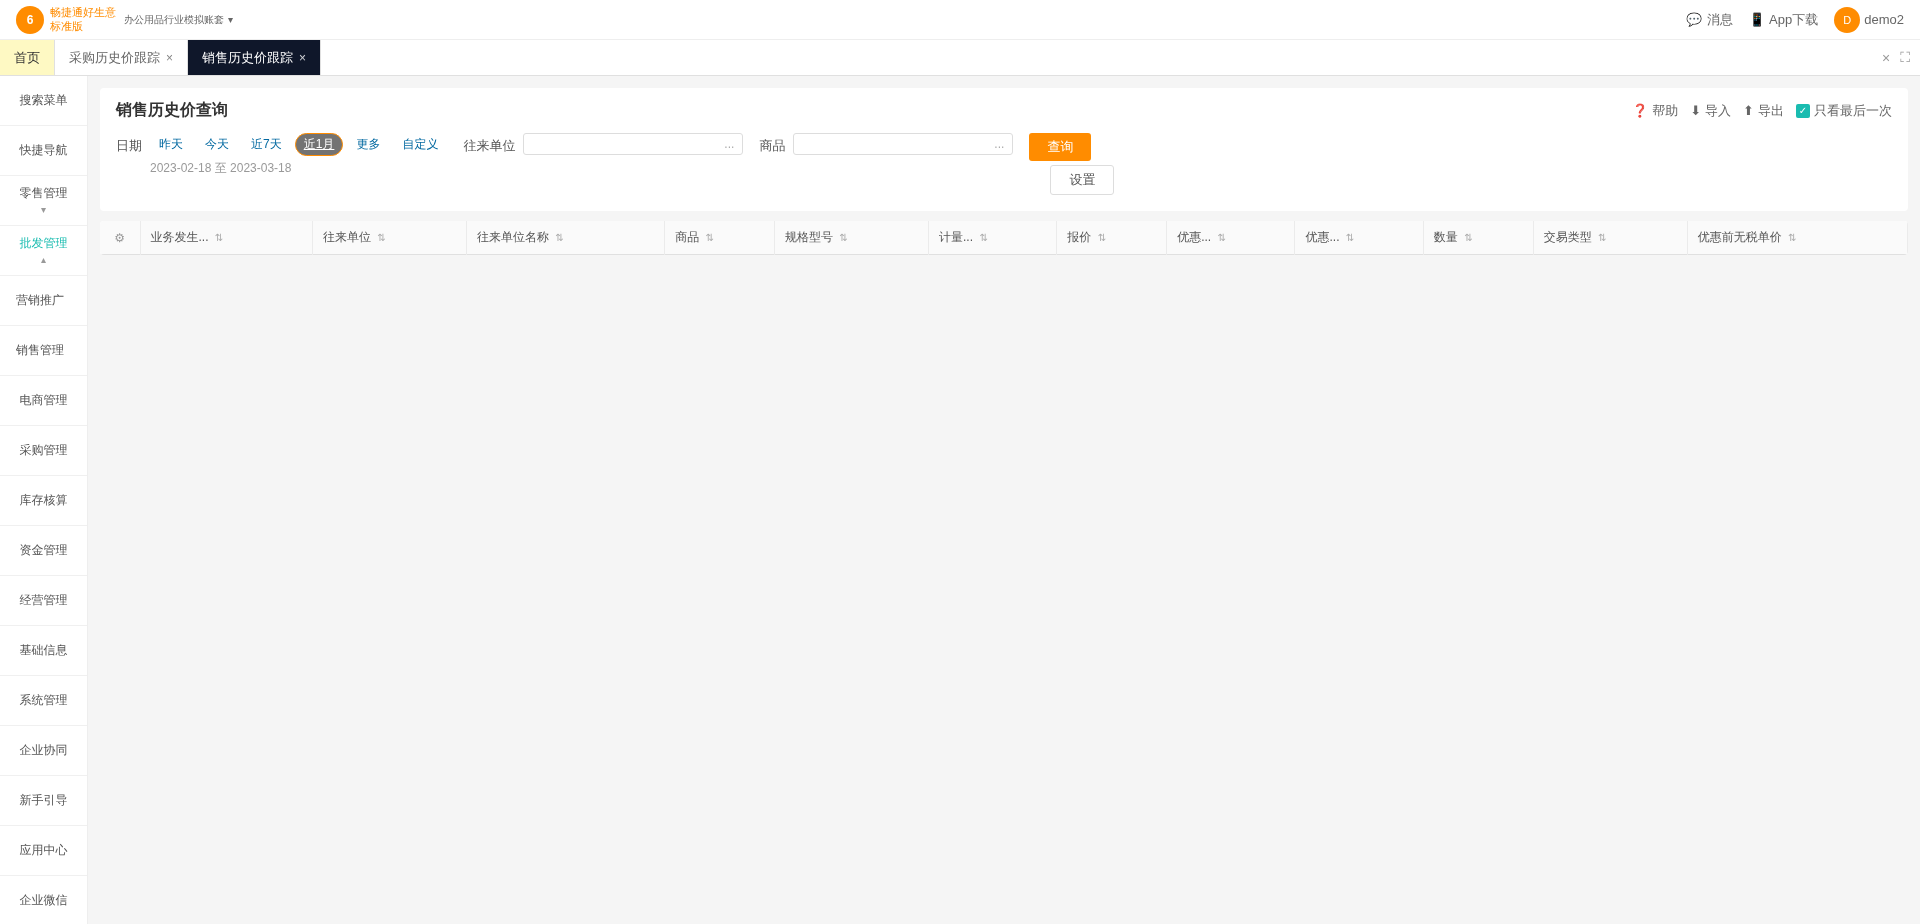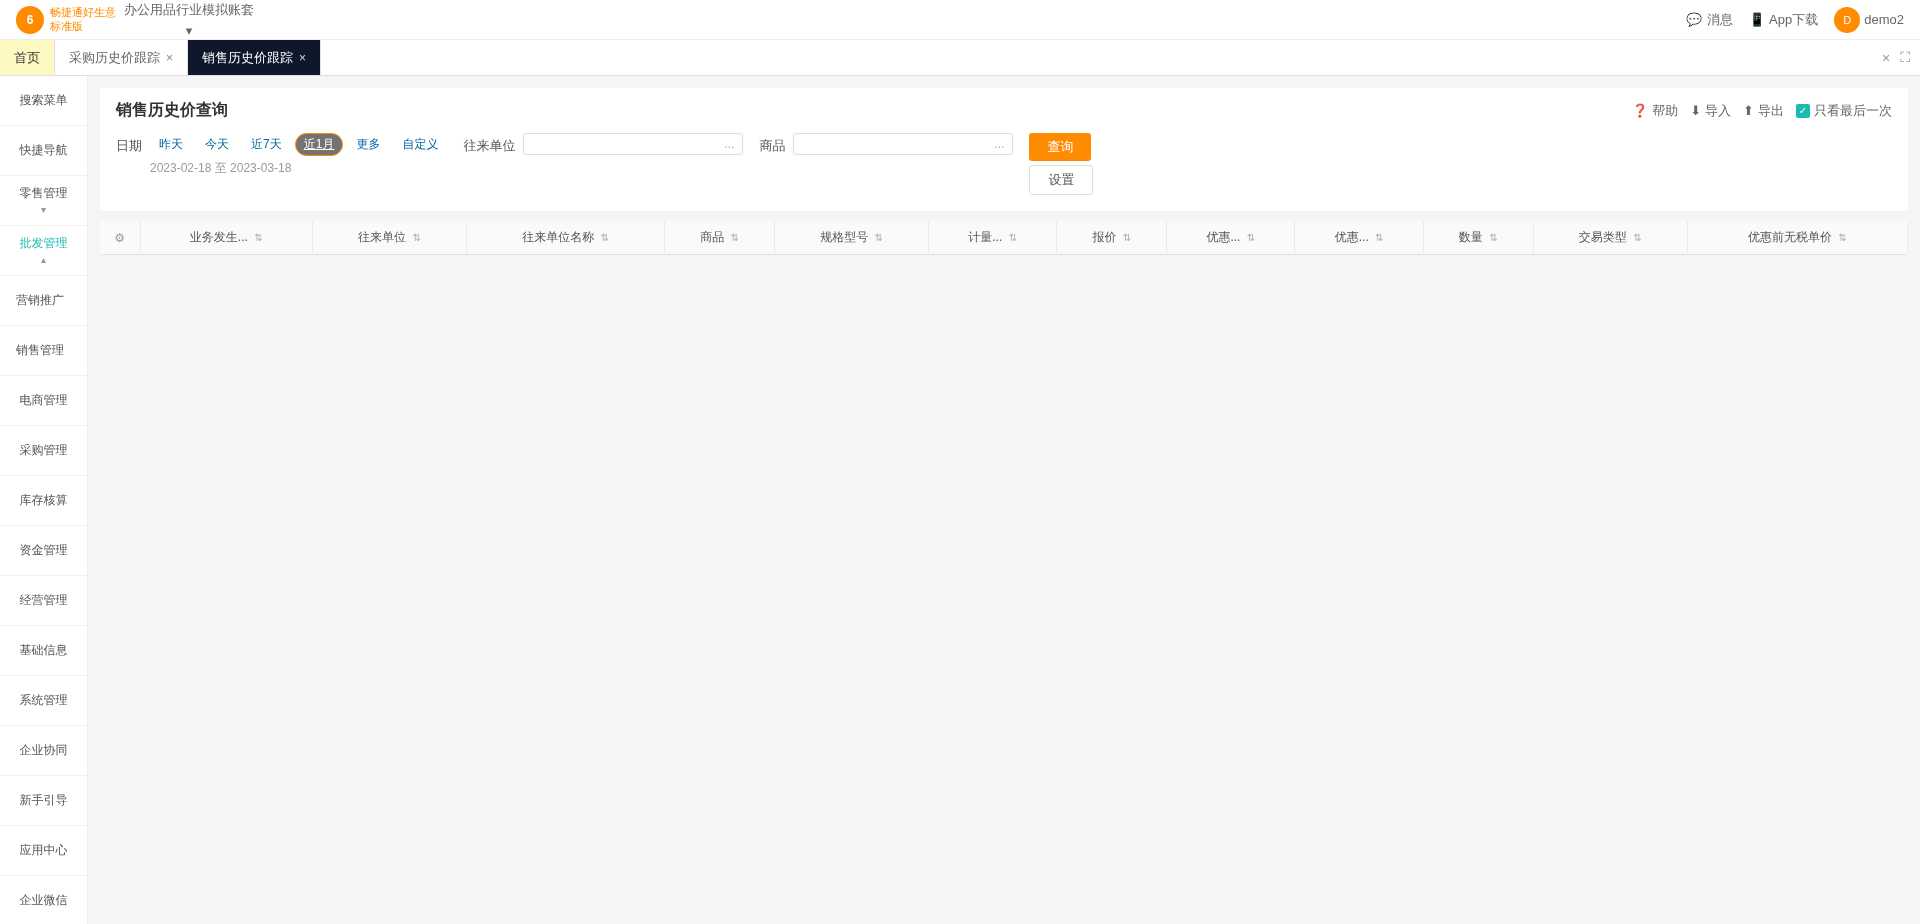--- a/index.html
+++ b/index.html
@@ -13,21 +13,21 @@
       align-items: center;
       justify-content: space-between;
       padding: 0 16px;
       border-bottom: 1px solid #eee;
       flex-shrink: 0;
     }
     .top-bar-left { display: flex; align-items: center; gap: 8px; }
     .logo-area { display: flex; align-items: center; gap: 6px; }
     .logo-icon { width: 28px; height: 28px; background: #ff8c00; border-radius: 50%; display: flex; align-items: center; justify-content: center; color: #fff; font-size: 12px; font-weight: bold; }
     .logo-text { font-size: 11px; color: #ff8c00; line-height: 1.2; }
-    .breadcrumb-area { display: flex; align-items: center; gap: 4px; color: #666; font-size: 13px; flex-direction: column; }
+    .breadcrumb-area { display: flex; align-items: center; gap: 4px; color: #666; font-size: 10px; }
     .top-bar-right { display: flex; align-items: center; gap: 16px; color: #666; font-size: 13px; }
     .top-bar-right-item { display: flex; align-items: center; gap: 4px; cursor: pointer; }
     .avatar { width: 26px; height: 26px; border-radius: 50%; background: #ff8c00; display: flex; align-items: center; justify-content: center; color: #fff; font-size: 11px; }
 
     
     .tab-bar {
       height: 36px;
       background: #fff;
       display: flex;
       align-items: stretch;
@@ -216,40 +216,41 @@
       cursor: pointer;
     }
     .settings-btn {
       background: #fff;
       color: #555;
       border: 1px solid #ddd;
       padding: 5px 18px;
       border-radius: 3px;
       font-size: 13px;
       cursor: pointer;
+      margin-left: 21px;
     }
 
     
     .table-container {
       background: #fff;
       border-radius: 4px;
       overflow: hidden;
     }
     .data-table {
       width: 100%;
       border-collapse: collapse;
       font-size: 12px;
     }
     .data-table thead tr {
       background: #fafafa;
       border-bottom: 1px solid #e0e0e0;
     }
     .data-table th {
       padding: 8px 10px;
-      text-align: center;
+      text-align: left;
       font-weight: 500;
       color: #555;
       border-right: 1px solid #ebebeb;
       white-space: nowrap;
       font-size: 12px;
     }
     .data-table th:first-child { width: 40px; text-align: center; }
     .data-table th .sort-icon { color: #aaa; margin-left: 3px; font-size: 10px; }
     .table-settings-icon { color: #999; cursor: pointer; }
 

